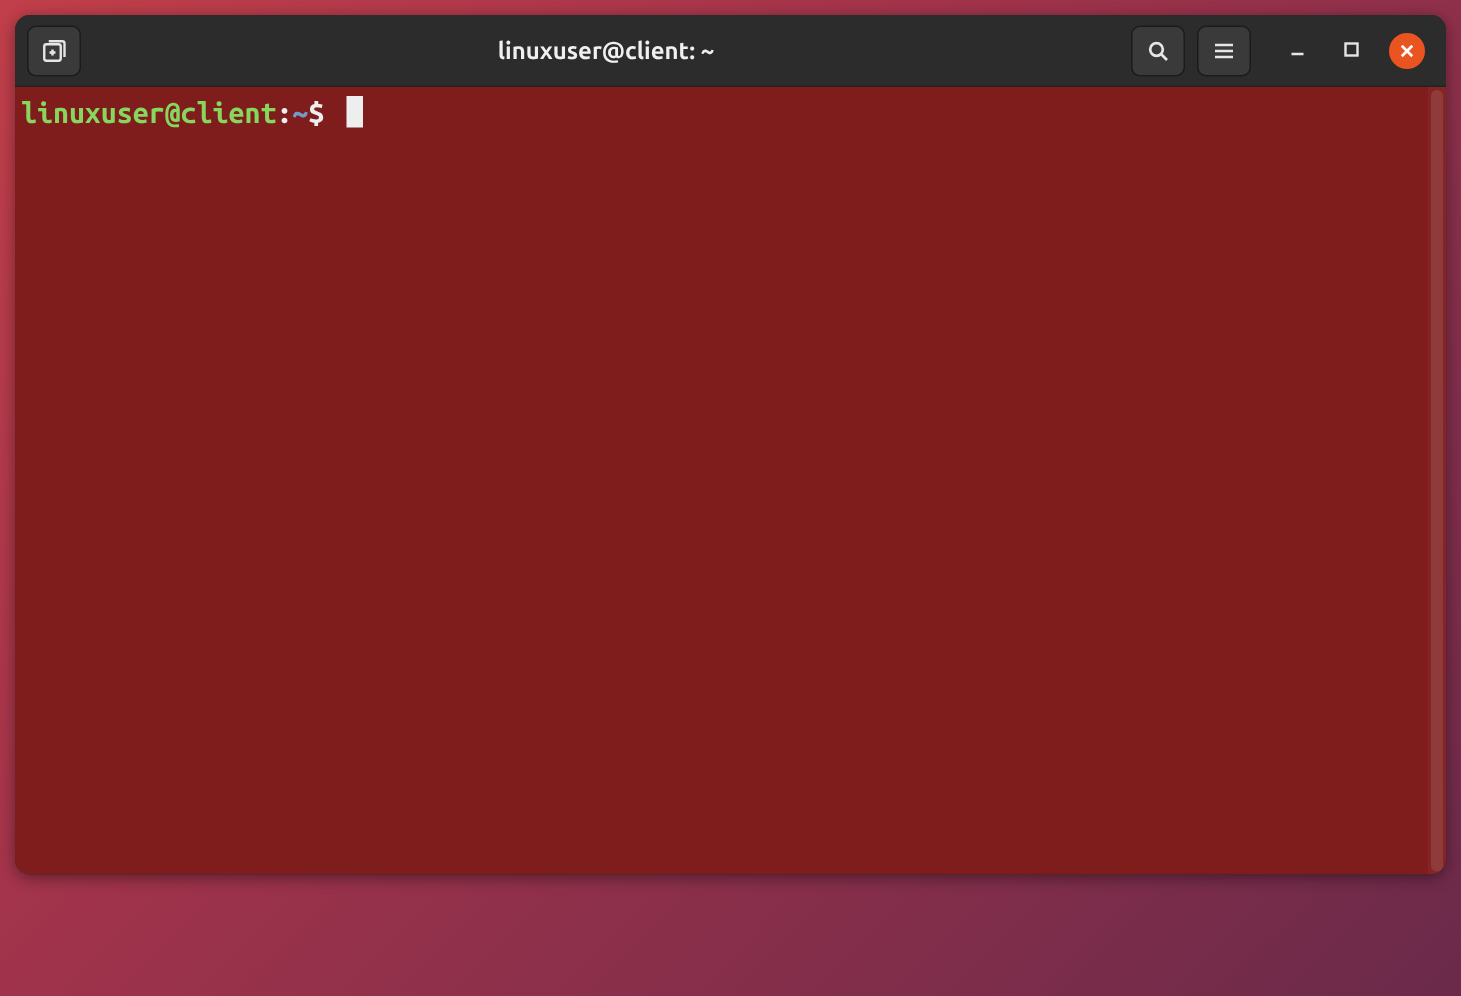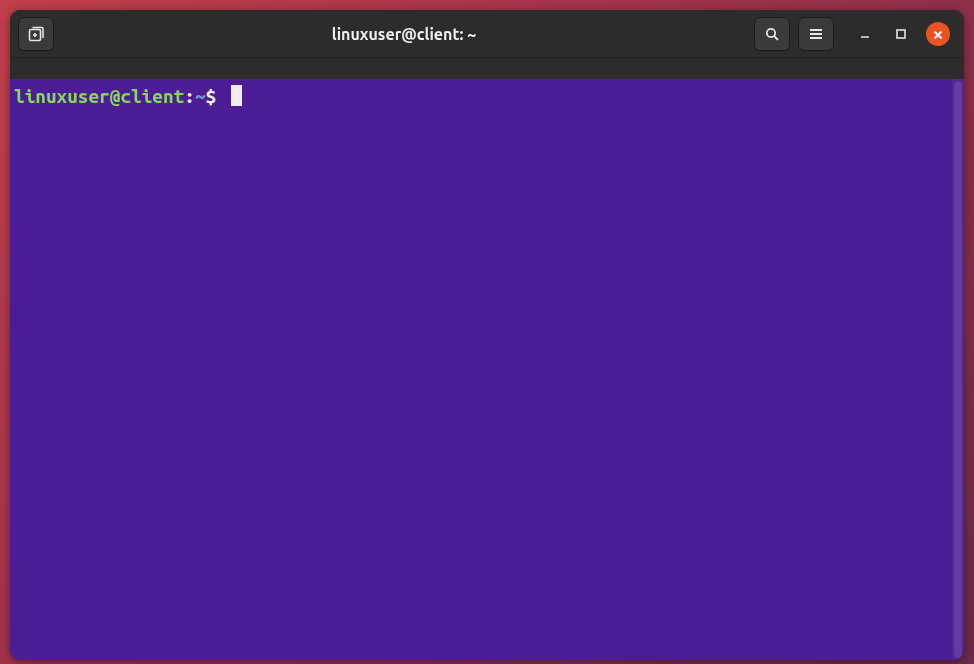--- a/index.html
+++ b/index.html
@@ -9,21 +9,21 @@
       background: linear-gradient(135deg, #c13f4a 0%, #a0334b 40%, #6b2a4a 100%);
       font-family: "Ubuntu Mono", "DejaVu Sans Mono", monospace;
       overflow: hidden;
       position: relative;
     }
     .window {
       position: absolute;
       top: 10px;
       left: 10px;
       width: 954px;
-      height: 650px;
+      height: 573px;
       background: #2c2c2c;
       border-radius: 10px;
       overflow: hidden;
       box-shadow: 0 2px 10px rgba(0,0,0,0.4);
       display: flex;
       flex-direction: column;
     }
     .titlebar {
       height: 48px;
       background: #2c2c2c;
@@ -74,23 +74,22 @@
     .win-close {
       width: 24px;
       height: 24px;
       border-radius: 50%;
       background: #e95420;
       color: #fff;
     }
     .terminal-wrap {
       flex: 1;
       display: flex;
-      background: #4c1d95;
+      background: #7f1d1d;
       min-height: 0;
-      margin-top: 21px;
     }
     .terminal {
       flex: 1;
       padding: 6px 6px 6px 4px;
       font-size: 19px;
       line-height: 1.25;
       font-family: "Ubuntu Mono", "DejaVu Sans Mono", monospace;
       color: #eeeeee;
       white-space: pre;
       overflow: hidden;

